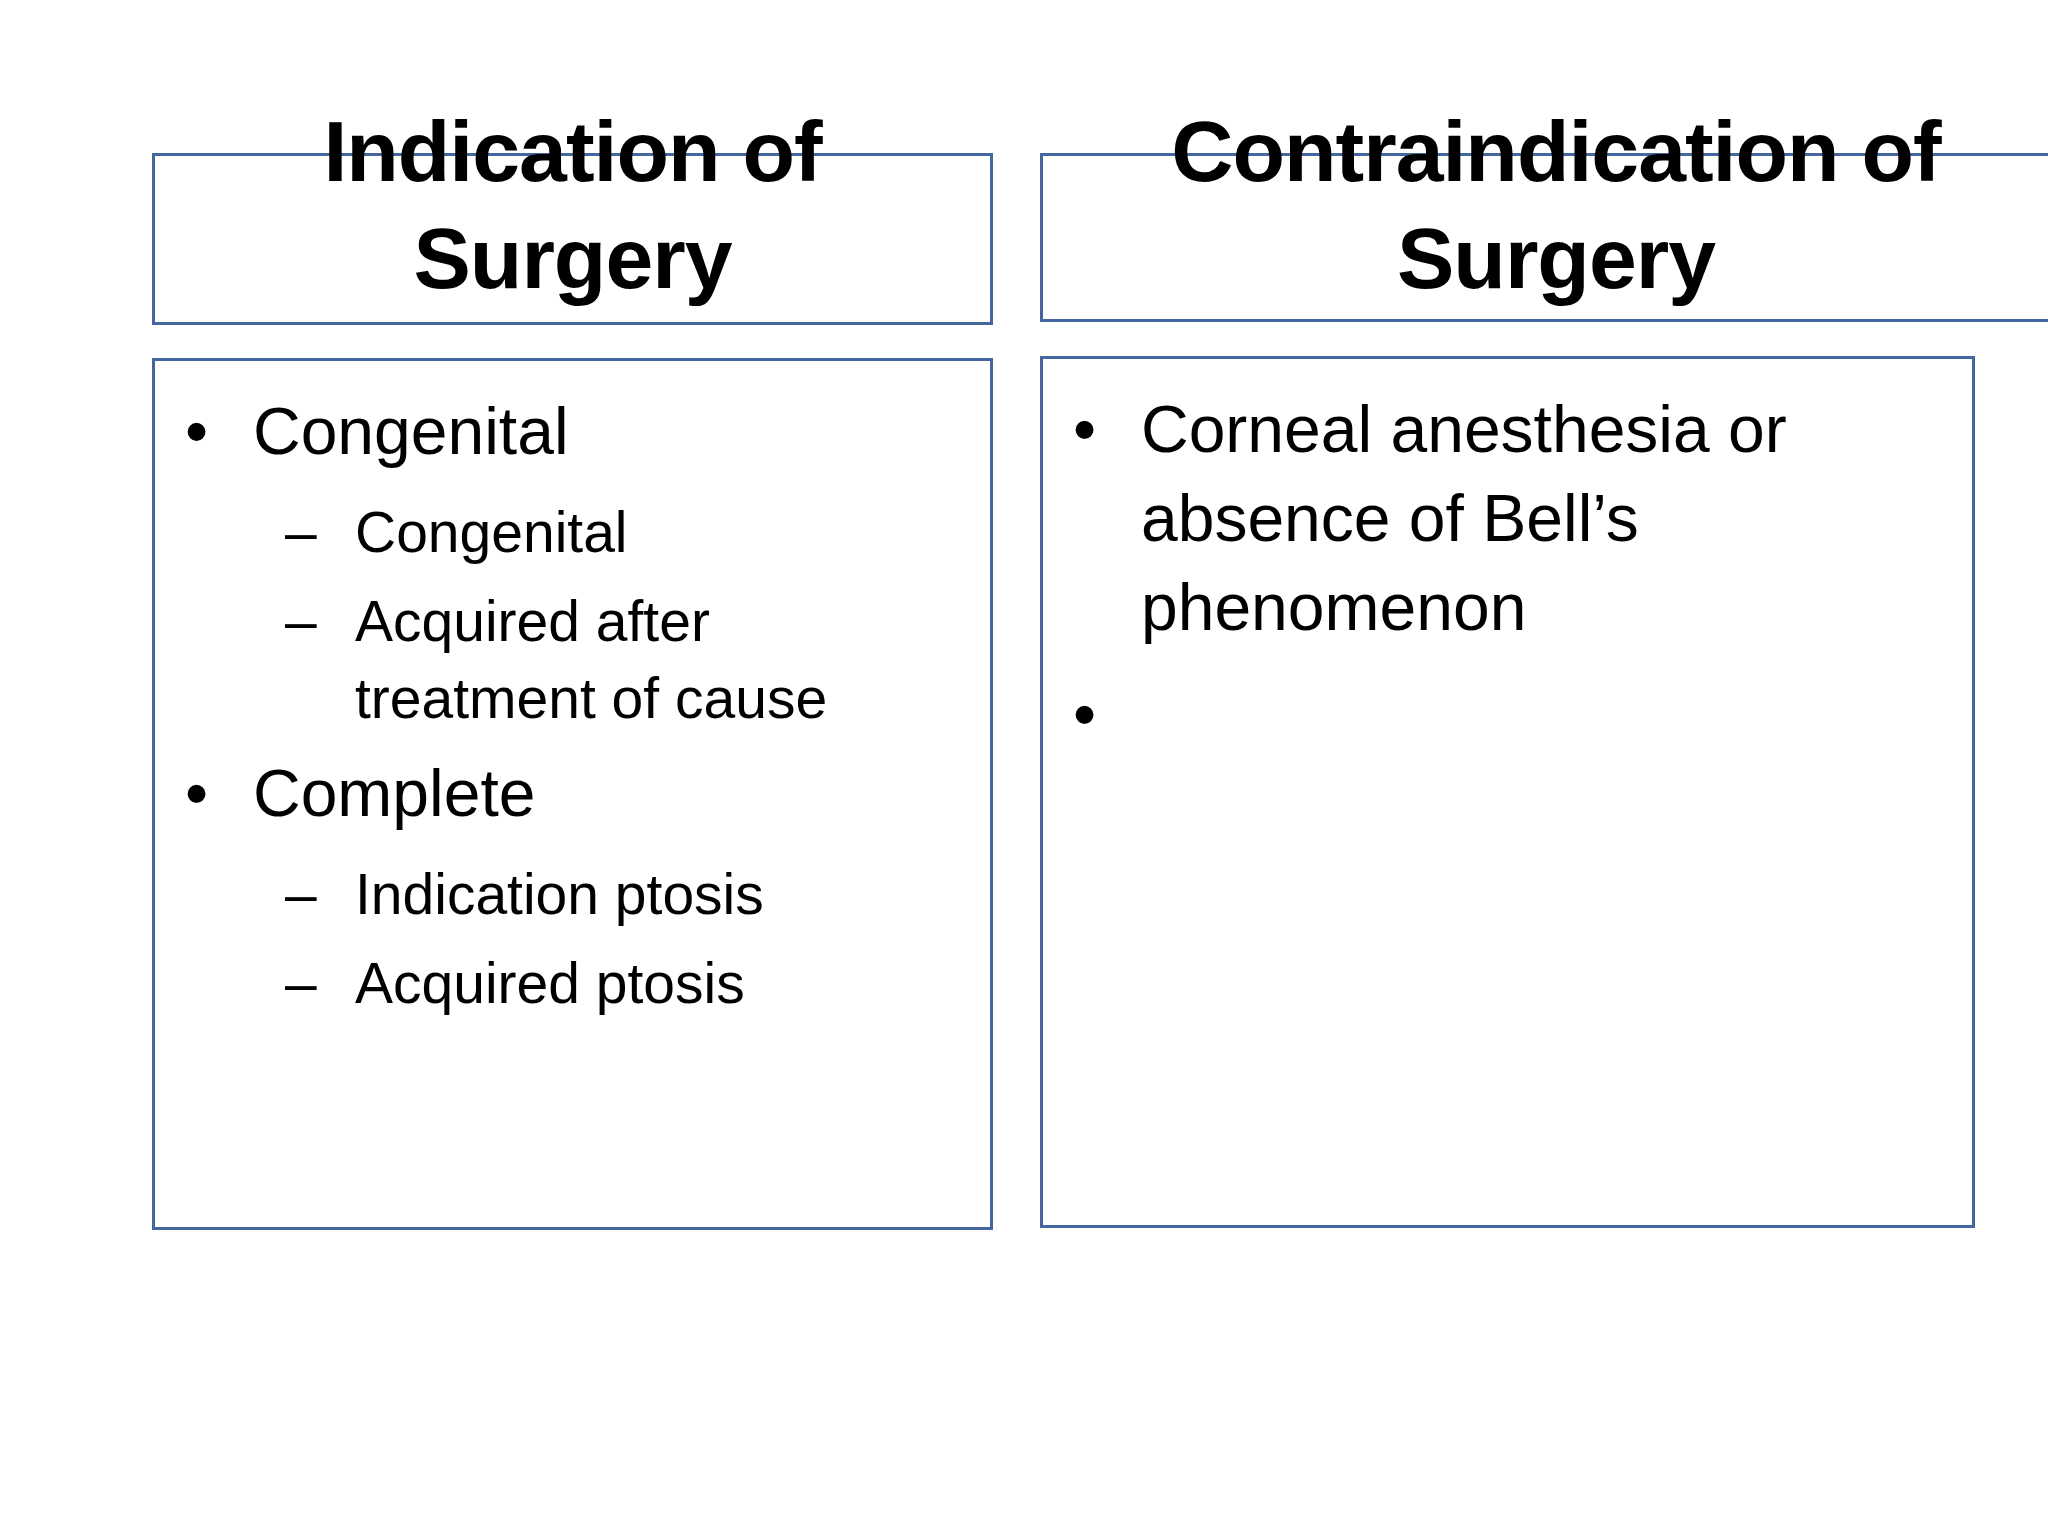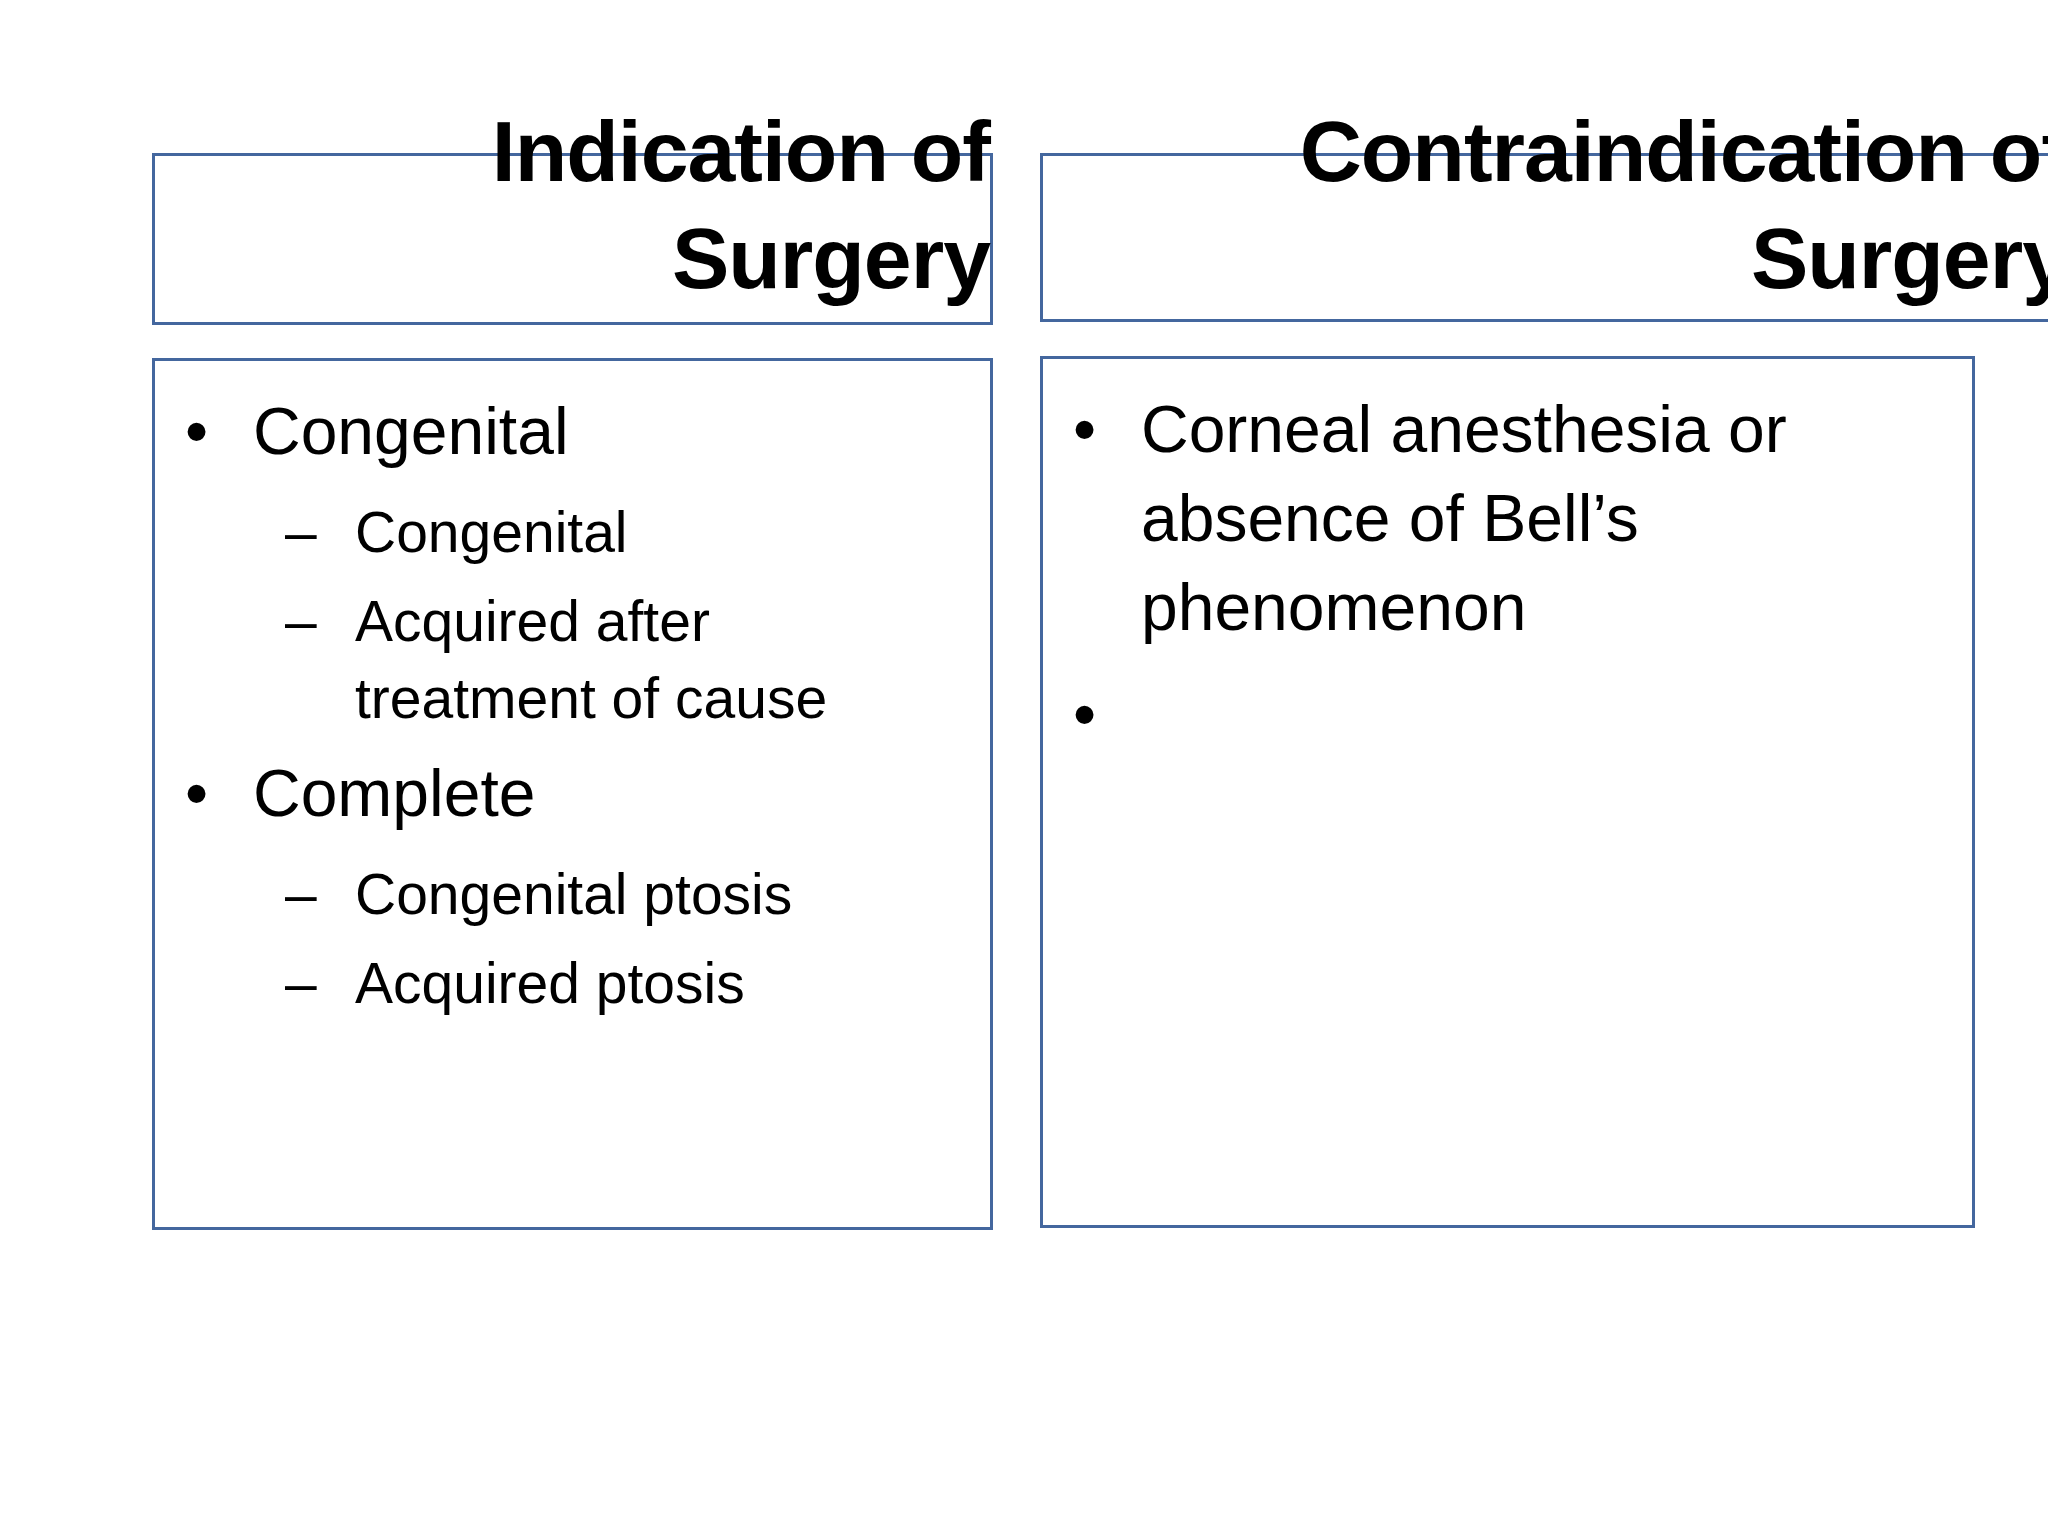--- a/index.html
+++ b/index.html
@@ -22,21 +22,21 @@
     background: #ffffff00;
   }
   
   #title-box-left  { left: 152px;  top: 153px; width: 841px; height: 172px; }
   #title-box-right { left: 1040px; top: 153px; width: 1032px; height: 169px; }
   .panel-title {
     margin: -58px 0 0 0;
     font-size: 86px;
     font-weight: bold;
     line-height: 1.24;
-    text-align: right;
+    text-align: center;
     white-space: pre-line;
     letter-spacing: -1px;
   }
   
   #content-box-left  { left: 152px;  top: 358px; width: 841px; height: 872px; }
   #content-box-right { left: 1040px; top: 356px; width: 935px; height: 872px; }
   ul.bullets {
     list-style: none;
     margin: 26px 0 0 0;
     padding: 0 8px 0 30px;
@@ -81,21 +81,21 @@
       <span class="marker">–</span>
       <span class="txt">Acquired after
 treatment of cause</span>
     </li>
     <li class="l1">
       <span class="marker">•</span>
       <span class="txt">Complete</span>
     </li>
     <li class="l2">
       <span class="marker">–</span>
-      <span class="txt">Congenital ptosis</span>
+      <span class="txt">Indication ptosis</span>
     </li>
     <li class="l2">
       <span class="marker">–</span>
       <span class="txt">Acquired ptosis</span>
     </li>
   </ul>
 </div>
 
 <div class="box" id="title-box-right">
   <h2 class="panel-title">Contraindication of

